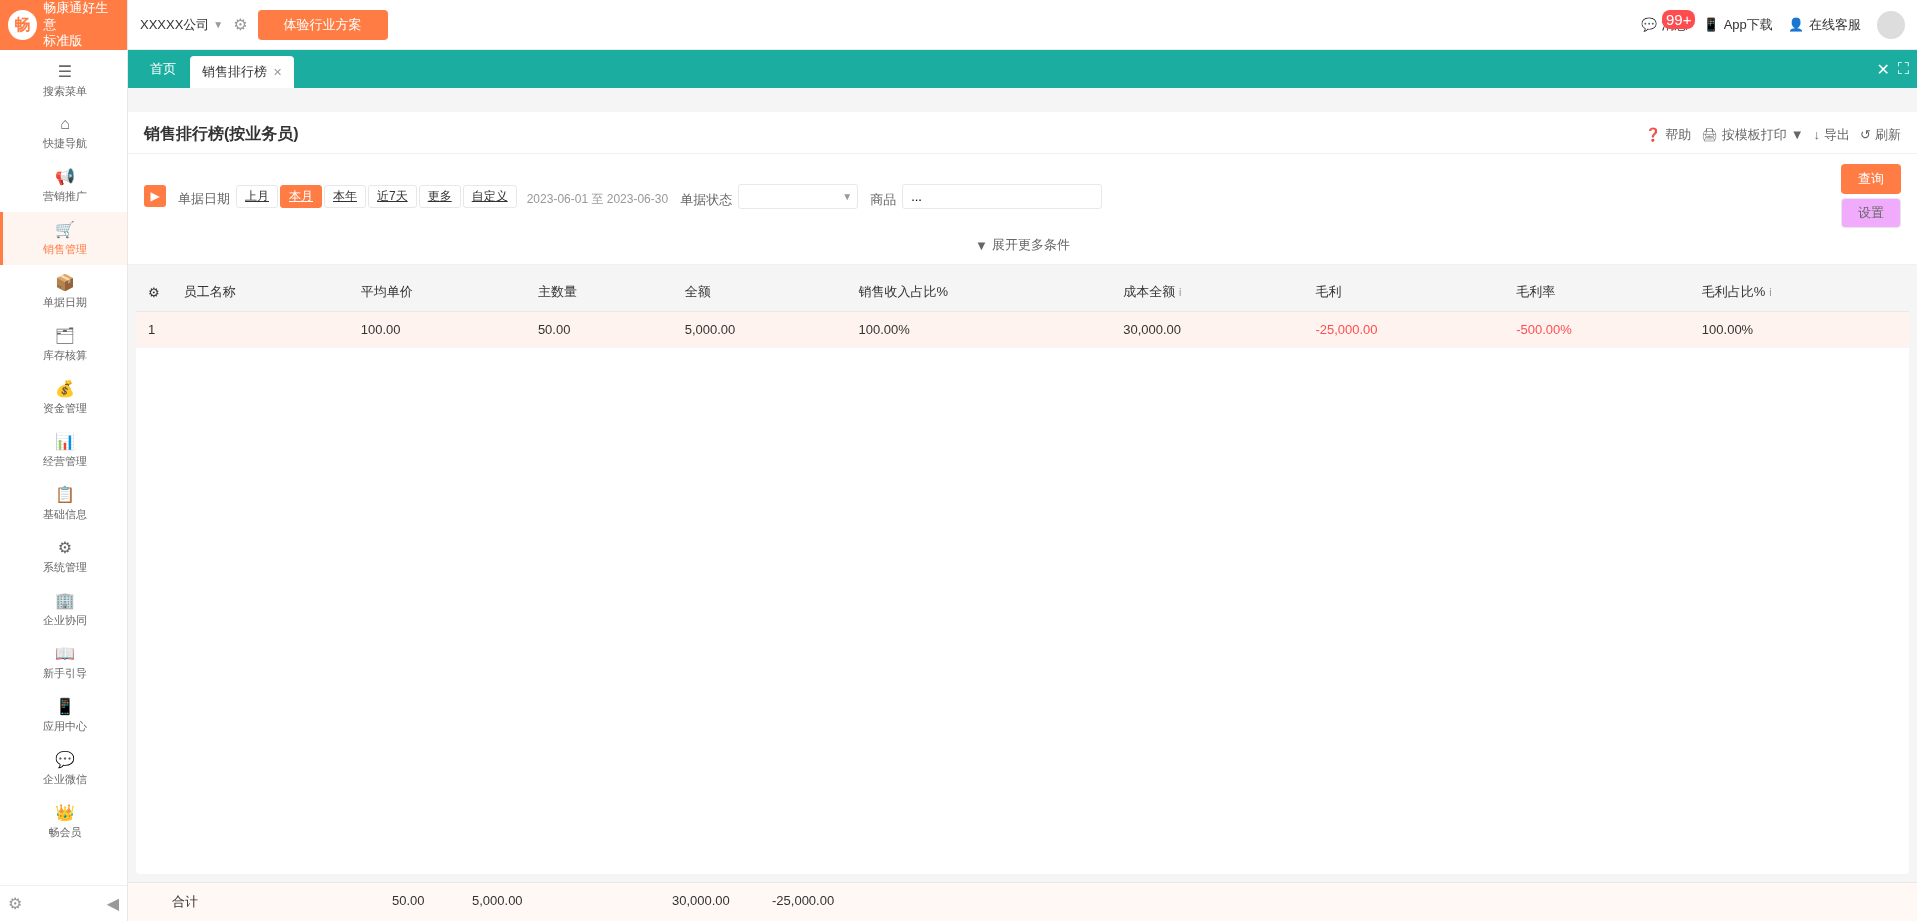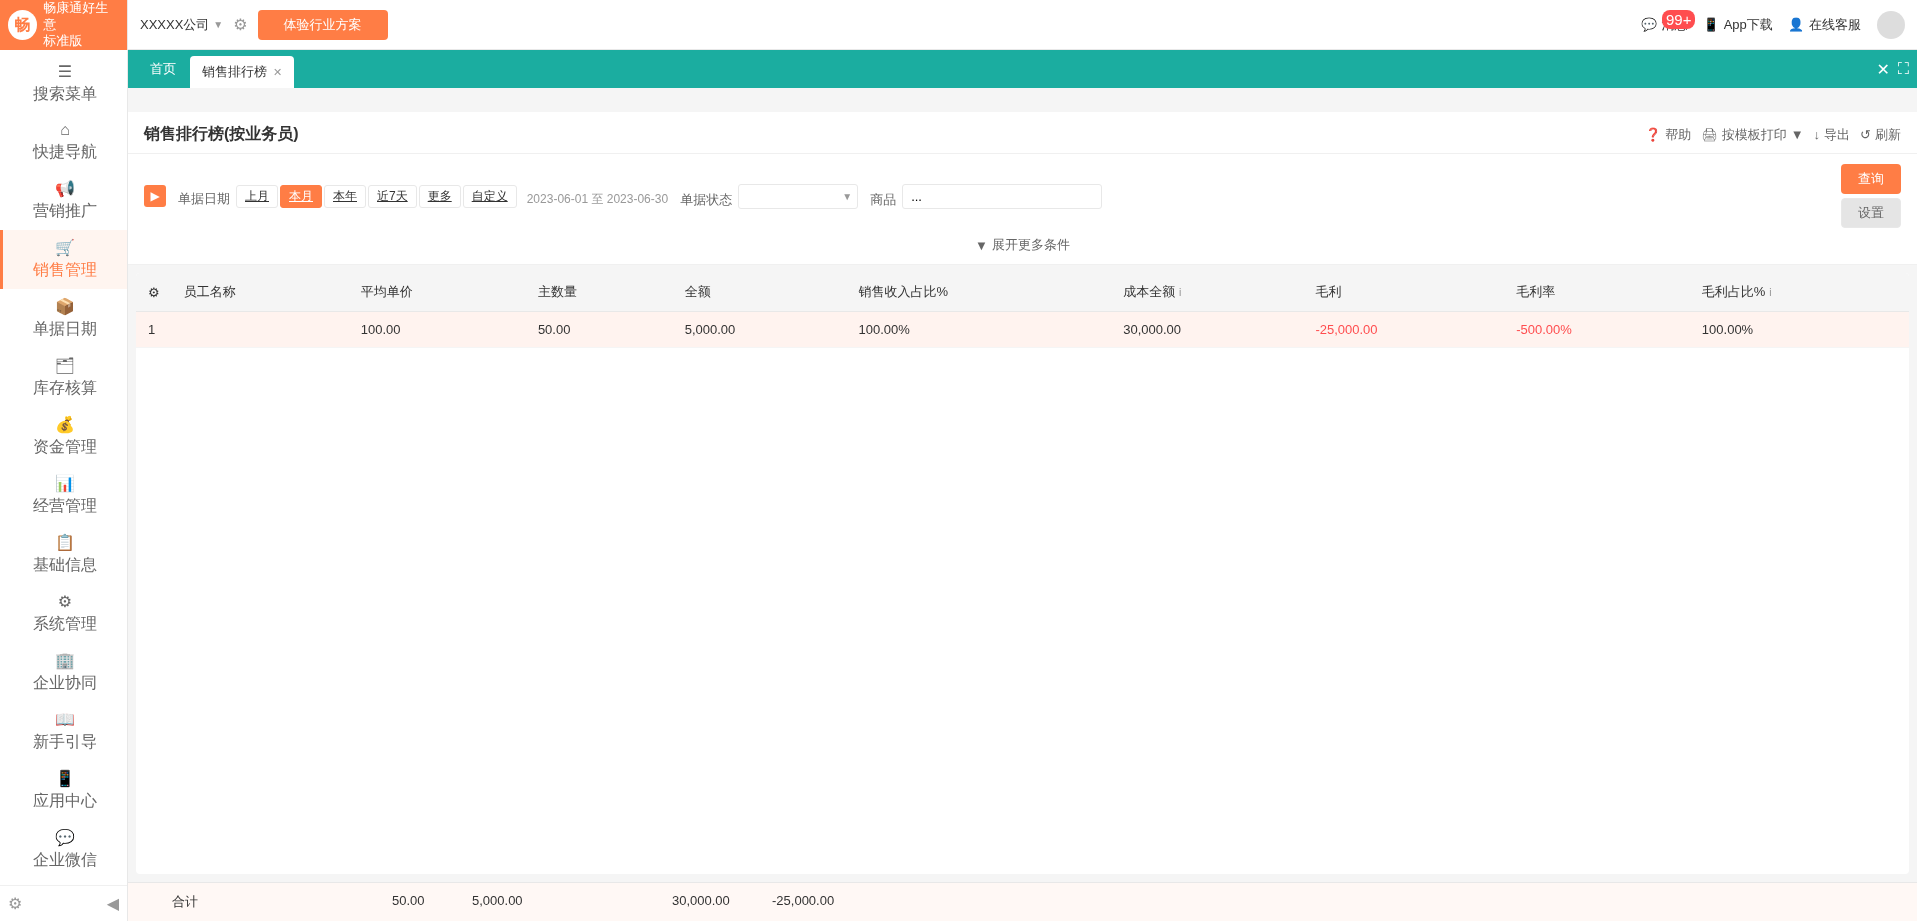--- a/index.html
+++ b/index.html
@@ -33,21 +33,21 @@
     .sidebar-logo-text { color: #fff; font-size: 12px; line-height: 1.3; }
     .sidebar-nav { flex: 1; overflow-y: auto; padding: 4px 0; }
     .sidebar-item {
       display: flex; flex-direction: column; align-items: center;
       padding: 8px 4px; cursor: pointer; color: #666;
       border-left: 3px solid transparent;
       gap: 3px;
     }
     .sidebar-item.active { background: #fff5f0; color: #ff7d45; border-left-color: #ff7d45; }
     .sidebar-item-icon { font-size: 16px; }
-    .sidebar-item-label { font-size: 16px; text-align: center; }
+    .sidebar-item-label { font-size: 11px; text-align: center; }
     .sidebar-footer {
       padding: 8px;
       display: flex; justify-content: space-between; align-items: center;
       border-top: 1px solid #f0f0f0;
     }
     .sidebar-footer-icon { color: #999; cursor: pointer; font-size: 16px; }
 
     
     .main { flex: 1; display: flex; flex-direction: column; overflow: hidden; }
 
@@ -146,21 +146,21 @@
     .filter-more-btn {
       display: flex; align-items: center; gap: 4px;
       color: #666; cursor: pointer; font-size: 13px; margin: 0 auto;
     }
     .filter-more-row { display: flex; justify-content: center; margin-top: 8px; }
     .query-btn {
       background: #ff7d45; color: #fff; border: none;
       padding: 6px 4px; border-radius: 4px; cursor: pointer; font-size: 13px;
     }
     .settings-btn {
-      background: #e5e5e5; color: #666; border: 1px solid #e8e8e8;
+      background: #f0abfc; color: #666; border: 1px solid #e8e8e8;
       padding: 5px 16px; border-radius: 4px; cursor: pointer; font-size: 13px;
     }
     .filter-actions { display: flex; flex-direction: column; gap: 4px; margin-left: auto; }
 
     
     .table-area { flex: 1; background: #fff; margin: 8px; border-radius: 4px; overflow: auto; }
     table { width: 100%; border-collapse: collapse; }
     thead tr { background: #f5f5f5; }
     th {
       padding: 10px 12px; text-align: left; color: #333; font-weight: 500;

